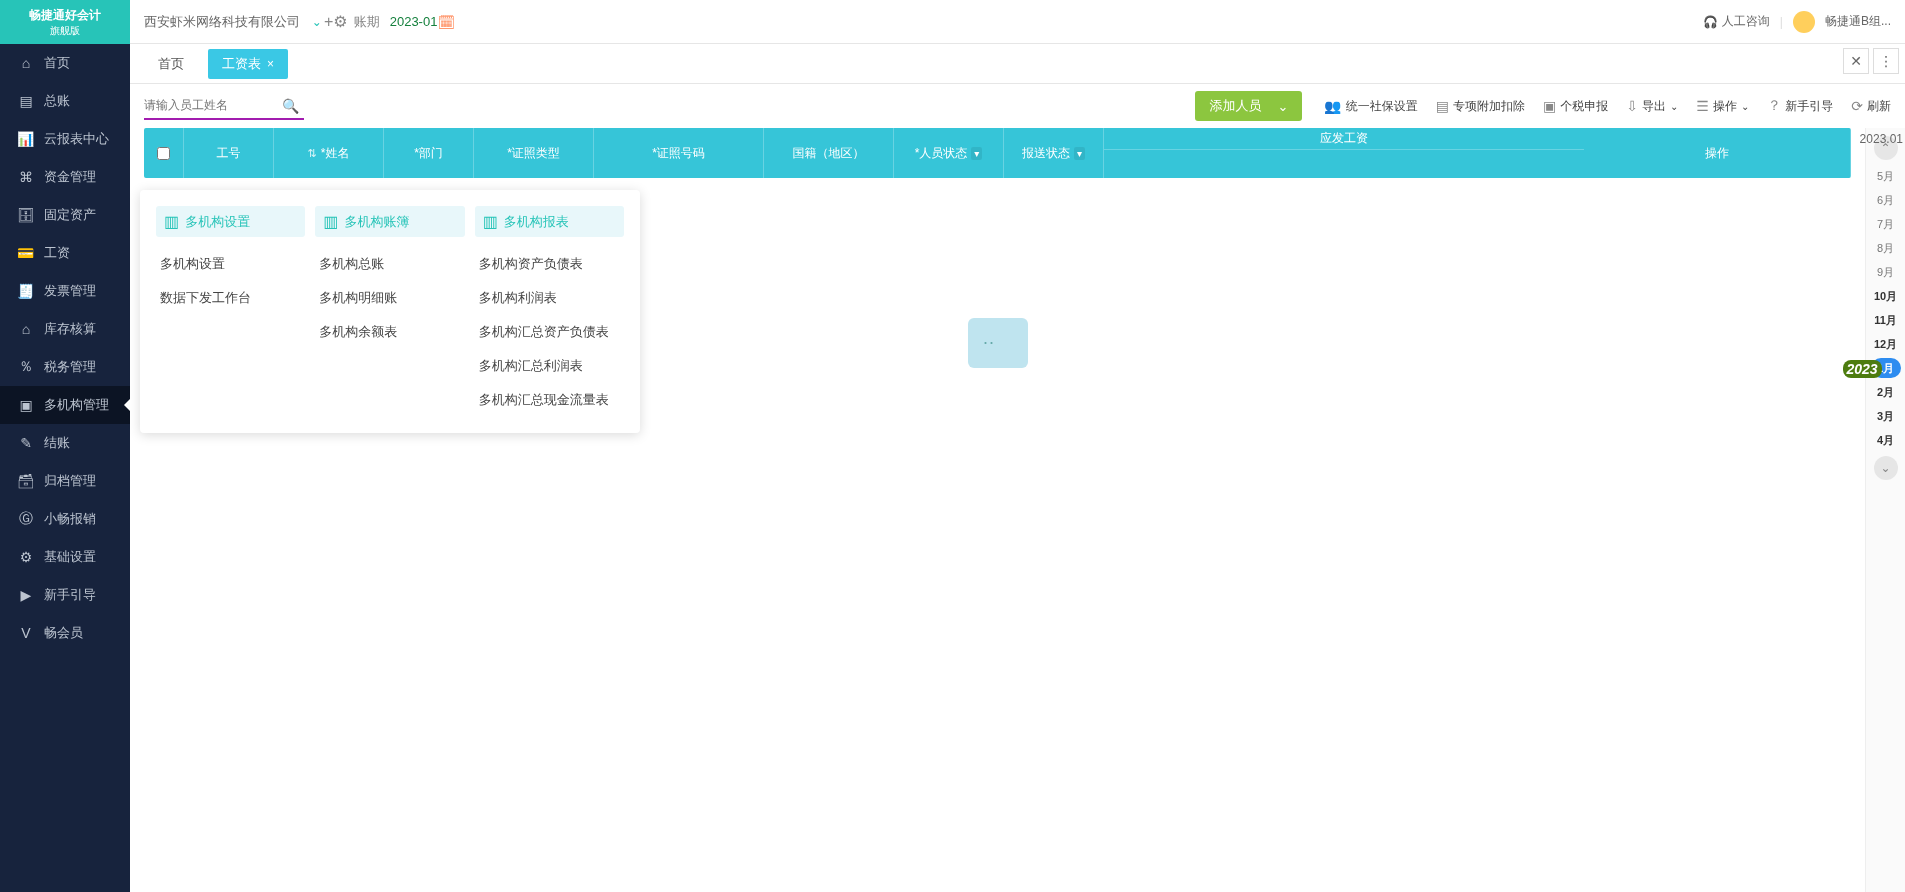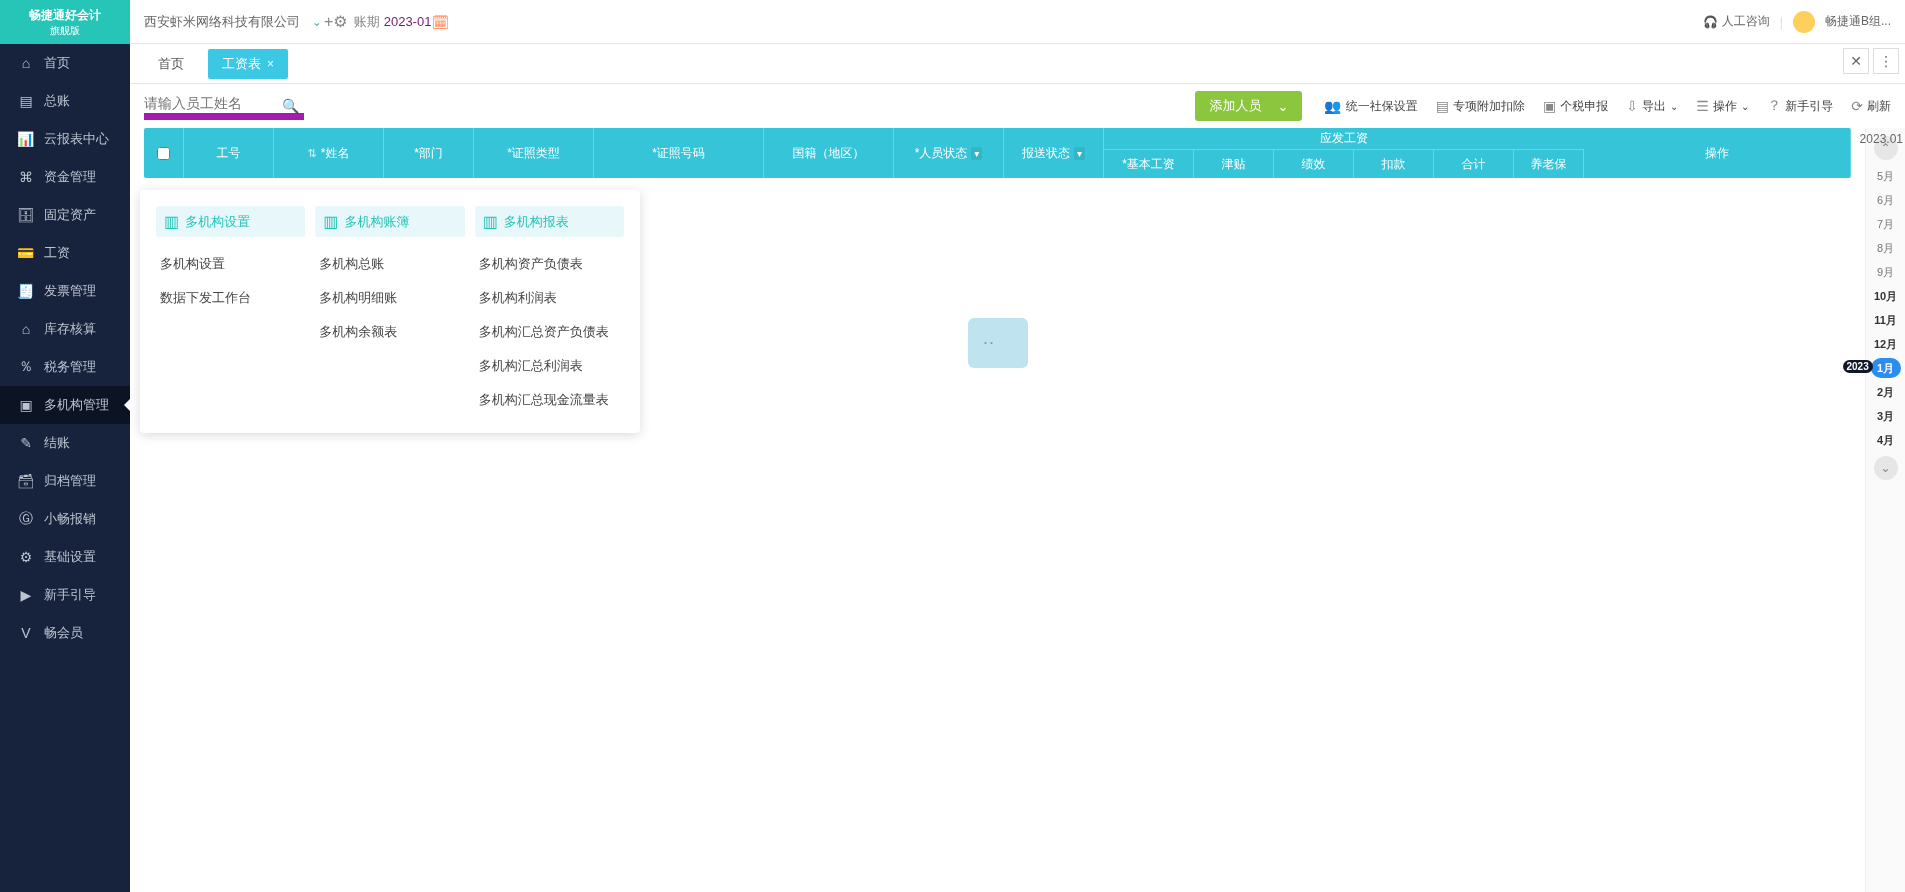--- a/index.html
+++ b/index.html
@@ -16,35 +16,35 @@
 .nav-item.active::after { content: ""; position: absolute; right: 0; top: 50%; transform: translateY(-50%); border: 6px solid transparent; border-right-color: #fff; }
 .nav-icon { width: 16px; height: 16px; display: inline-flex; align-items: center; justify-content: center; font-size: 14px; }
 
 
 .main { flex: 1; display: flex; flex-direction: column; min-width: 0; }
 .topbar { height: 44px; border-bottom: 1px solid #e6e6e6; display: flex; align-items: center; padding: 0 14px; }
 .company { color: #666; font-size: 13px; min-width: 180px; }
 .chev-down { color: #27c4b8; font-size: 12px; margin-left: 8px; }
 .top-icon { color: #888; font-size: 16px; cursor: pointer; }
 .period-label { color: #888; margin-left: 6px; }
-.period-value { color: #701a75; margin-left: 4px; }
+.period-value { color: #15803d; margin-left: 10px; }
 .spacer { flex: 1; }
 .top-right { display: flex; align-items: center; gap: 10px; font-size: 12px; color: #666; }
 .avatar { width: 22px; height: 22px; border-radius: 50%; background: #ffcf5c; display: inline-block; }
 
 .tabs-row { height: 40px; display: flex; align-items: center; padding-left: 14px; gap: 10px; border-bottom: 1px solid #e6e6e6; position: relative; }
 .tab { padding: 0 14px; height: 30px; line-height: 30px; color: #555; cursor: pointer; font-size: 13px; }
 .tab.active { background: #3ac8e5; color: #fff; border-radius: 2px; display: flex; align-items: center; gap: 6px; }
 .tab-close { font-size: 12px; }
 .tabs-right { position: absolute; right: 6px; top: 4px; display: flex; gap: 4px; }
 .tabs-right div { width: 26px; height: 26px; border: 1px solid #ddd; display: flex; align-items: center; justify-content: center; font-size: 14px; color: #666; cursor: pointer; }
 
 .toolbar-row { height: 44px; display: flex; align-items: center; padding: 0 14px; gap: 12px; }
 .search-box { position: relative; }
-.search-box input { width: 160px; height: 28px; border: none; border-bottom: 7px solid #a21caf; outline: none; font-size: 14px; padding-right: 24px; }
+.search-box input { width: 160px; height: 28px; border: none; border-bottom: 2px solid #a21caf; outline: none; font-size: 12px; padding-right: 24px; }
 .search-box .sicon { position: absolute; right: 4px; top: 6px; color: #f0a040; font-size: 14px; }
 .add-btn { background: #8cc63f; color: #fff; border: none; height: 30px; padding: 0 14px; border-radius: 3px; font-size: 13px; cursor: pointer; display: flex; align-items: center; gap: 16px; }
 .tool-link { color: #444; font-size: 12px; display: flex; align-items: center; gap: 4px; cursor: pointer; }
 .tool-link .ticon { color: #888; font-size: 14px; }
 
 .table-wrap { flex: 1; display: flex; min-height: 0; }
 .table-area { flex: 1; overflow: hidden; position: relative; padding: 0 14px; }
 
 .thead { display: flex; background: #36c5d8; color: #fff; font-size: 12px; height: 50px; border-radius: 2px; }
 .th { border-right: 1px solid rgba(255,255,255,0.25); display: flex; align-items: center; justify-content: center; padding: 0 6px; }
@@ -65,21 +65,21 @@
 .submenu-col { flex: 1; }
 .submenu-head { background: #e8f7fa; color: #27c4b8; font-size: 13px; padding: 6px 8px; border-radius: 3px; display: flex; align-items: center; gap: 6px; margin-bottom: 10px; }
 .submenu-head .hicon { font-size: 16px; }
 .submenu-item { font-size: 13px; color: #444; padding: 8px 4px; cursor: pointer; }
 
 
 .right-rail { width: 40px; border-left: 1px solid #eee; display: flex; flex-direction: column; align-items: center; padding-top: 4px; gap: 2px; background: #fafafa; position: relative; }
 .rail-chip { width: 30px; height: 20px; font-size: 11px; color: #777; display: flex; align-items: center; justify-content: center; cursor: pointer; }
 .rail-chip.strong { color: #333; font-weight: 600; }
 .rail-chip.current { background: #2d8cf0; color: #fff; border-radius: 10px; position: relative; }
-.rail-badge { position: absolute; left: -28px; top: 2px; background: #0f172a; color: #fff; font-size: 10px; border-radius: 8px; padding: 1px 4px; }
+.rail-badge { position: absolute; left: -28px; top: 2px; background: #4d7c0f; color: #fff; font-size: 14px; border-radius: 8px; padding: 1px 4px; font-style: italic; }
 .rail-arrow { width: 24px; height: 24px; border-radius: 50%; background: #e6e6e6; color: #888; display: flex; align-items: center; justify-content: center; font-size: 12px; margin: 4px 0; cursor: pointer; }
 .rail-year-label { position: fixed; right: 2px; top: 132px; font-size: 12px; color: #666; }
 </style>
 </head>
 <body>
 
 <aside class="sidebar">
   <div class="logo-area">
     <div class="logo-main">畅捷通好会计</div>
     <div class="logo-sub">旗舰版</div>
@@ -243,28 +243,20 @@
           <div class="th" style="width: 90px;">工号</div>
           <div class="th sortable" style="width: 110px;">*姓名</div>
           <div class="th" style="width: 90px;">*部门</div>
           <div class="th" style="width: 120px;">*证照类型</div>
           <div class="th" style="width: 170px;">*证照号码</div>
           <div class="th" style="width: 130px;">国籍（地区）</div>
           <div class="th filter" style="width: 110px;">*人员状态</div>
           <div class="th filter" style="width: 100px;">报送状态</div>
           <div class="th-group" style="width: 480px;">
             <div class="th-group-top">应发工资</div>
-            <div class="th-group-bot">
-              <div class="th" style="width: 90px;">*基本工资</div>
-              <div class="th" style="width: 80px;">津贴</div>
-              <div class="th" style="width: 80px;">绩效</div>
-              <div class="th" style="width: 80px;">扣款</div>
-              <div class="th" style="width: 80px;">合计</div>
-              <div class="th" style="width: 70px;">养老保</div>
-            </div>
           </div>
           <div class="th" style="flex: 1 1 0%; min-width: 70px;">操作</div>
         </div>
       <div class="empty-state">
         <div class="empty-img">
           <div class="empty-box"></div>
           <div class="empty-face">··</div>
         </div>
       </div>
     </div>

